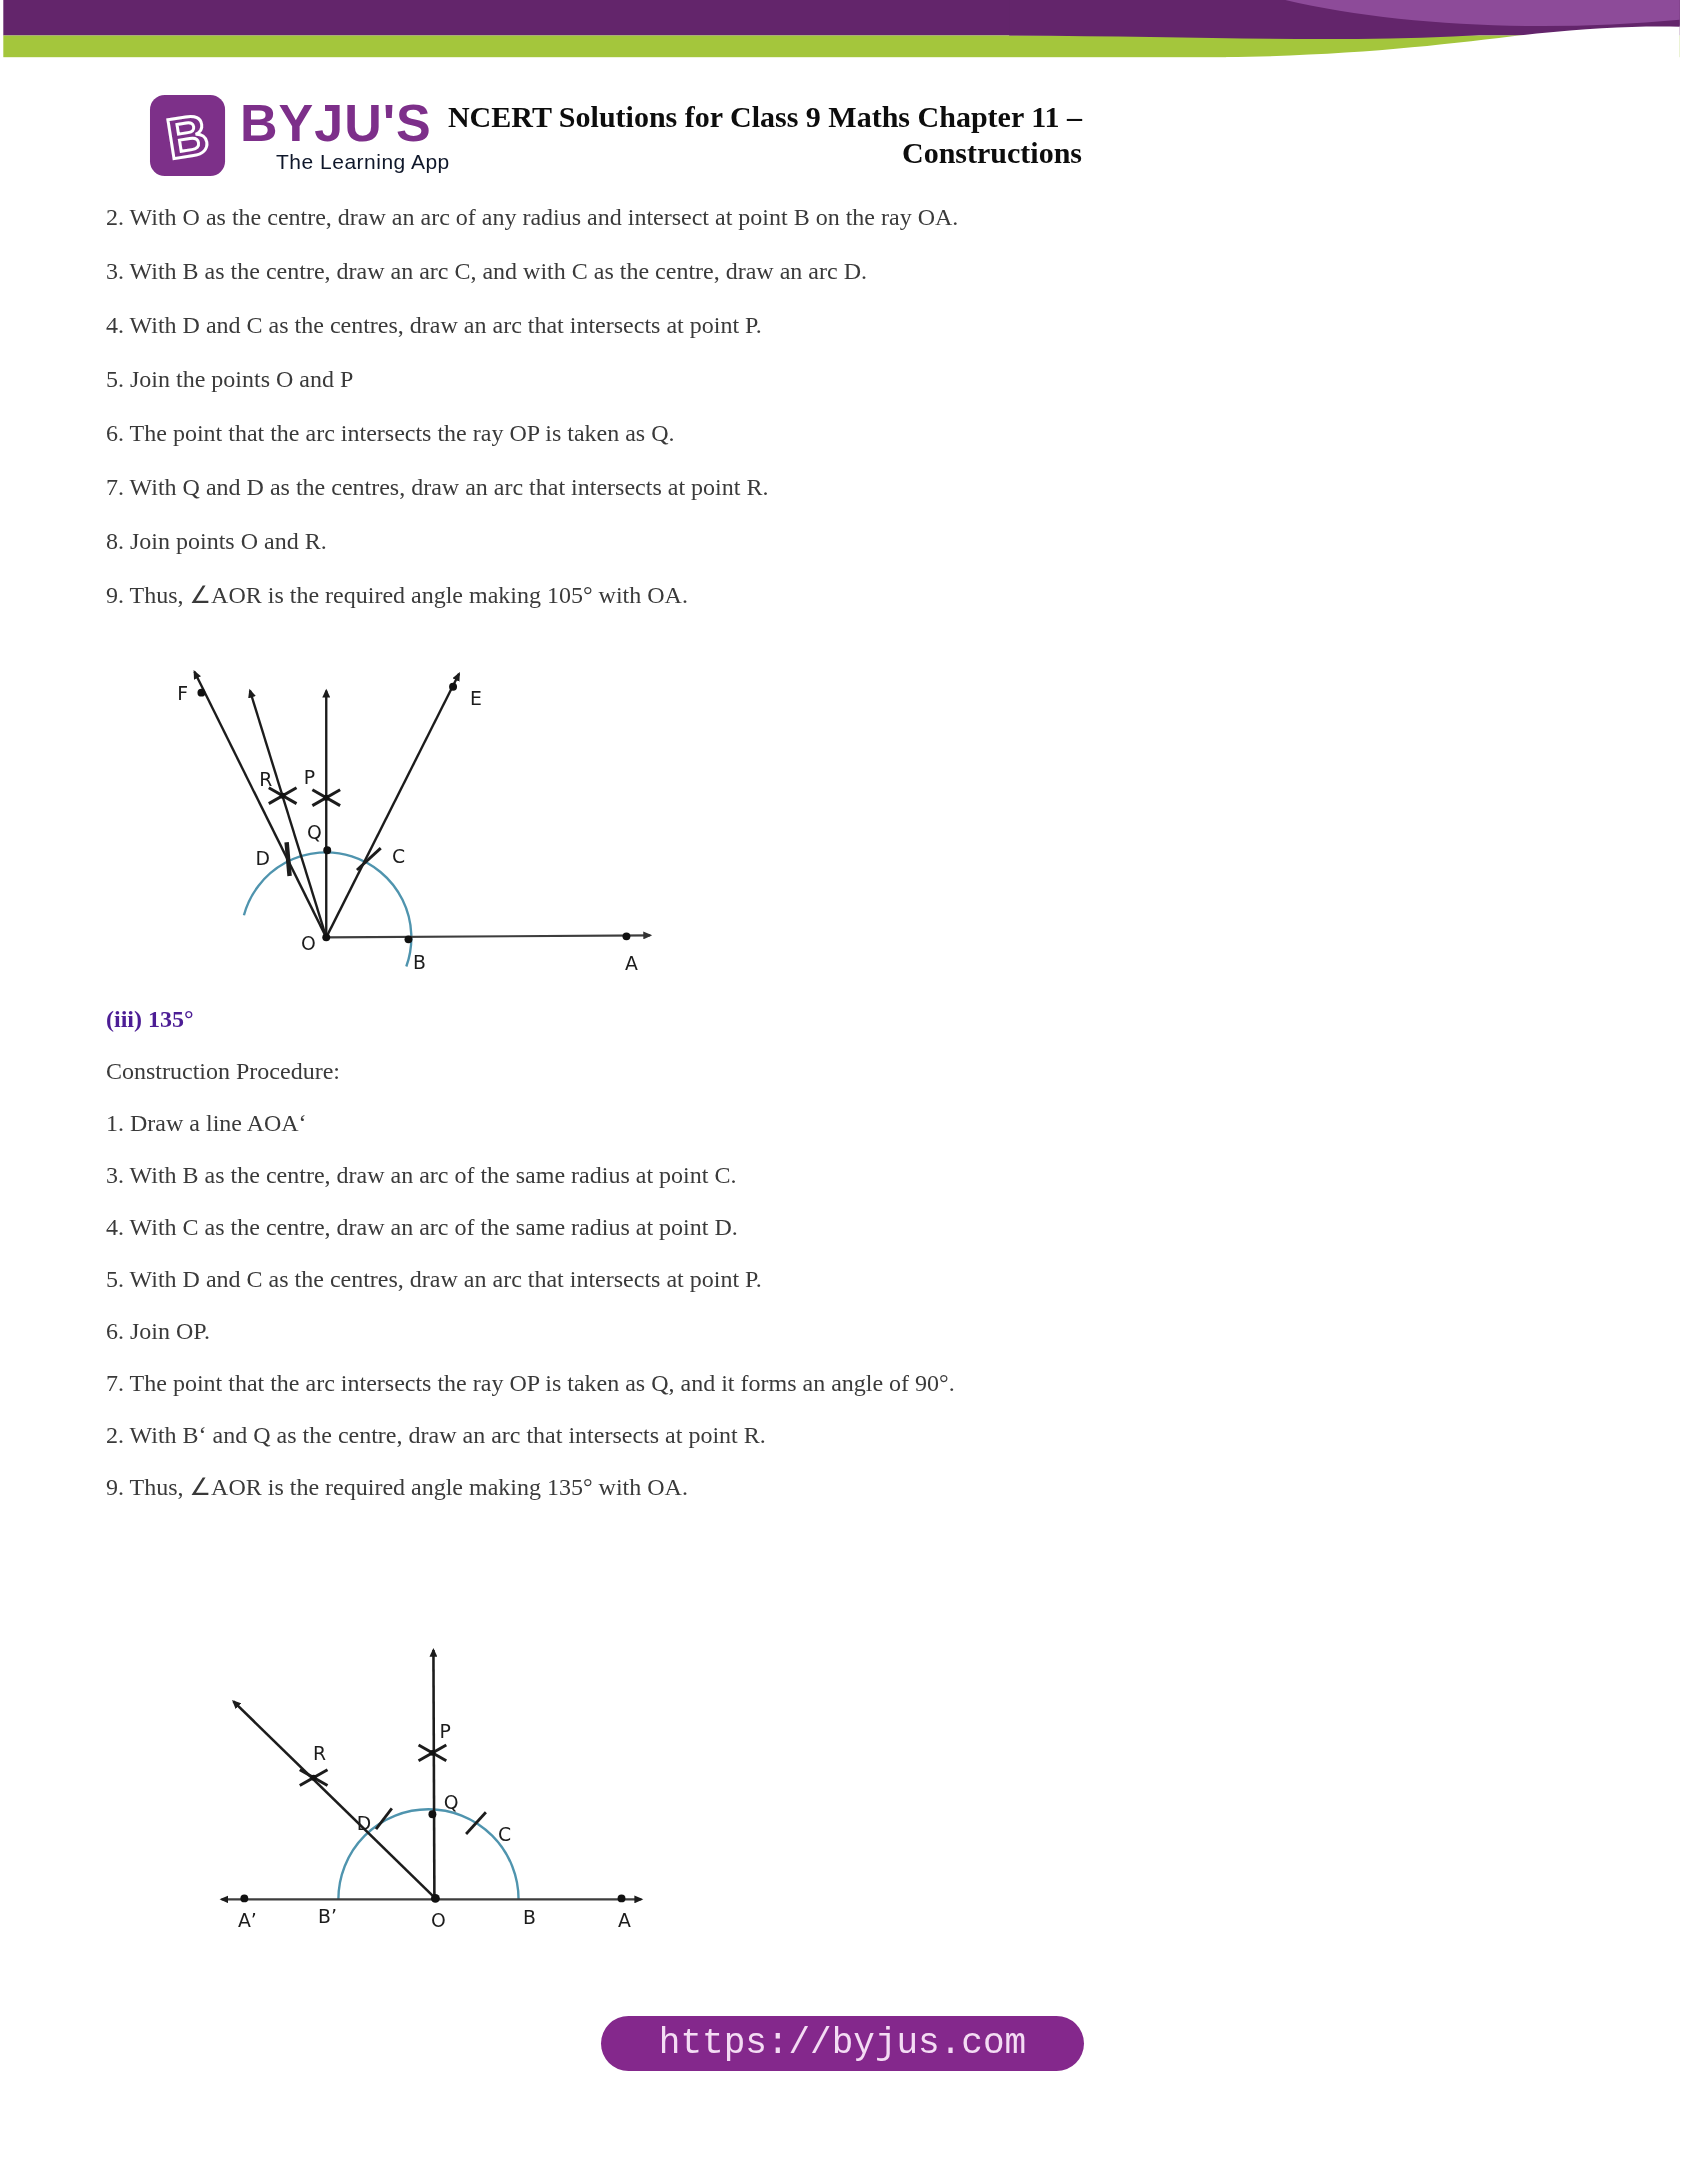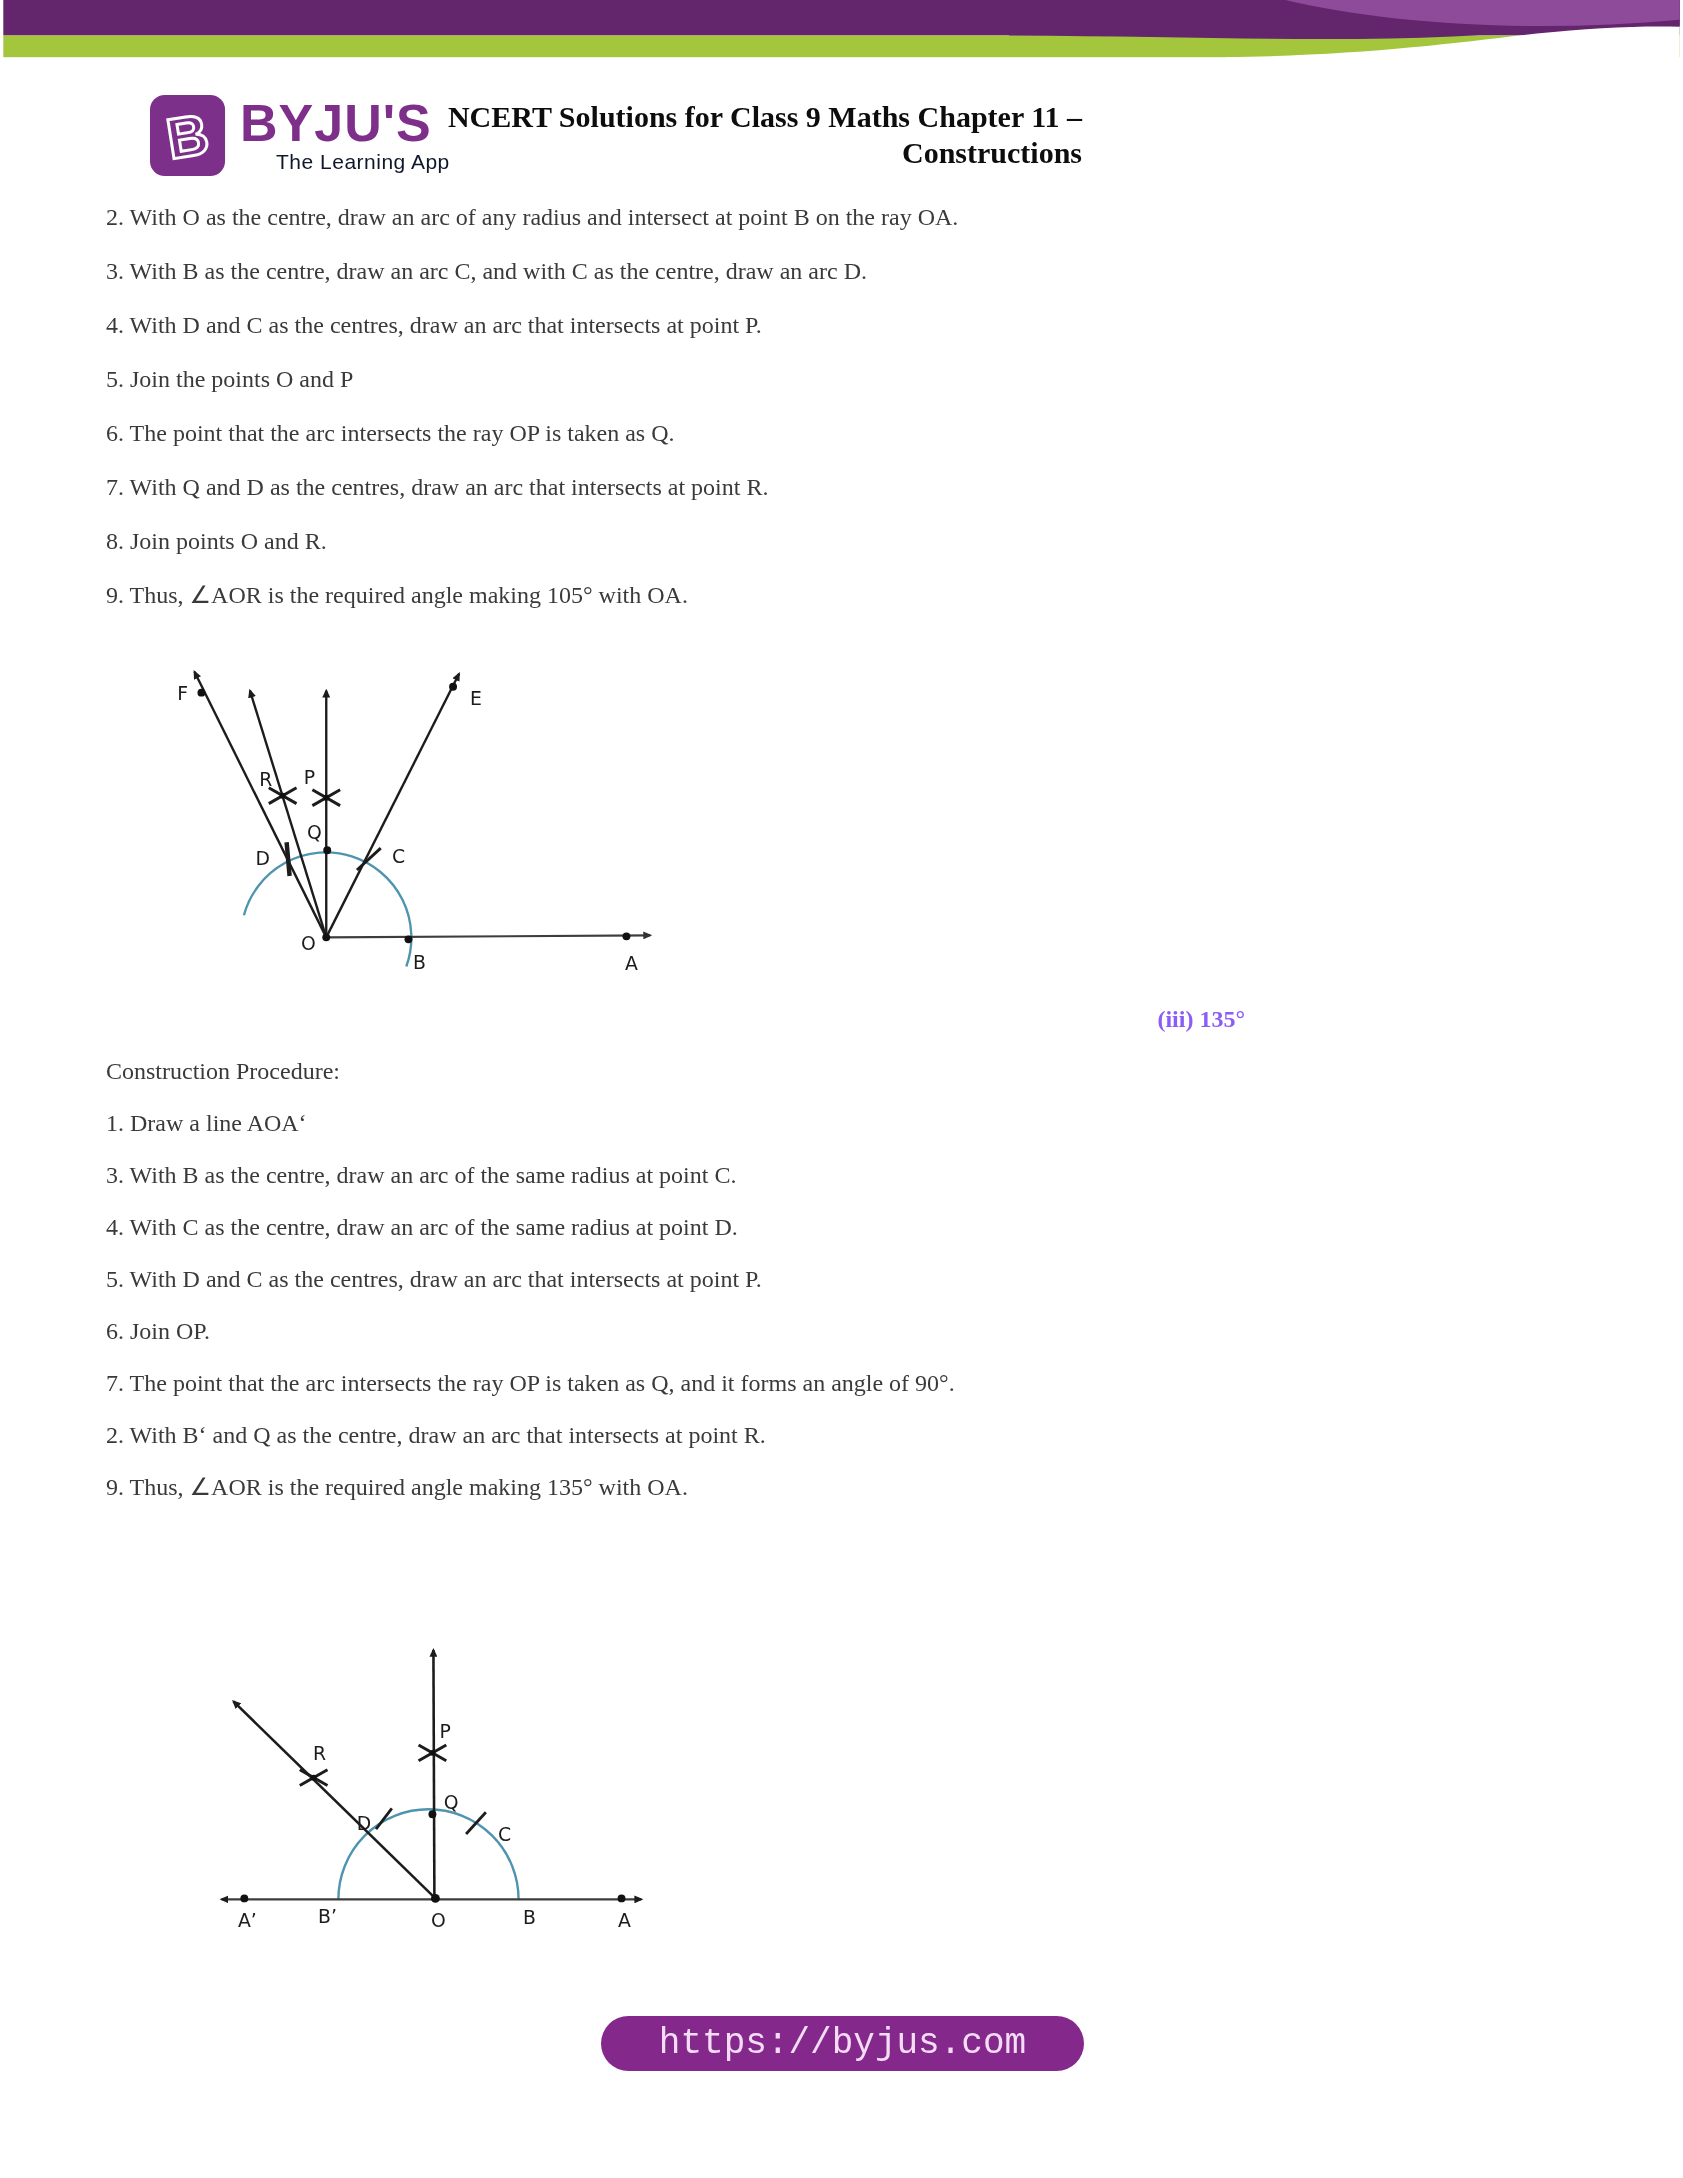--- a/index.html
+++ b/index.html
@@ -18,21 +18,21 @@
               font-size:21px;color:#0f172a;letter-spacing:0.5px;margin-left:34px;}
 
   
   .doc-title{position:absolute;top:99px;right:601px;width:713px;text-align:right;
              font-weight:bold;font-size:30px;line-height:36px;color:#0d0d0d;}
 
   
   .steps-block{position:absolute;left:106px;width:1139px;}
   .step{font-size:24px;color:#3a3a3a;line-height:54px;white-space:nowrap;}
   .steps-135 .step{line-height:52px;}
-  .sec-heading{font-weight:bold;color:#8b5cf6;text-align:right;}
+  .sec-heading{font-weight:bold;color:#4c1d95;}
 
   
   .diagram{position:absolute;}
   .dlabel{font-family:"DejaVu Sans",sans-serif;font-size:19px;fill:#1c1c1c;}
 
   
   .footer-pill{position:absolute;left:601px;top:2016px;width:483px;height:55px;
                background:#84288c;border-radius:28px;text-align:center;line-height:55px;
                font-family:Liberation Mono, monospace;font-size:36px;color:#f4dcf4;}
 </style>

